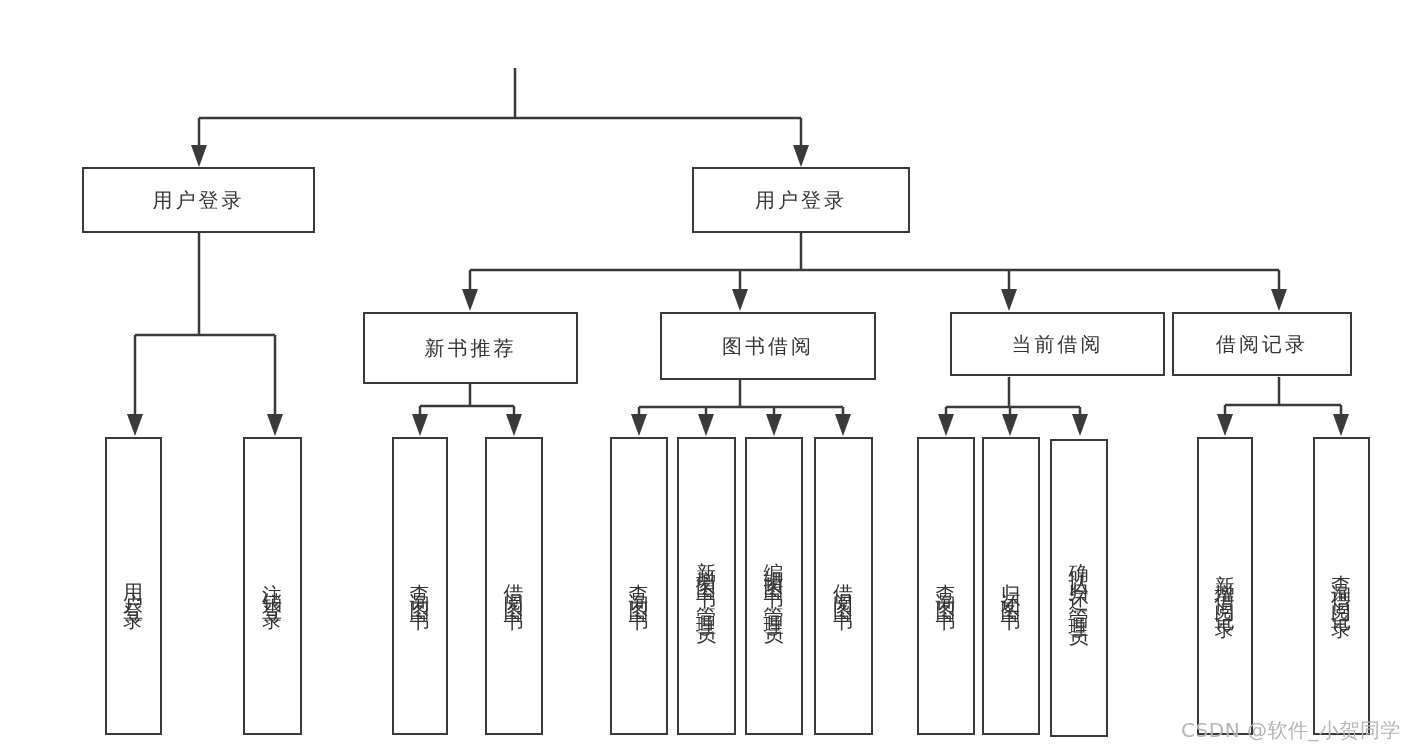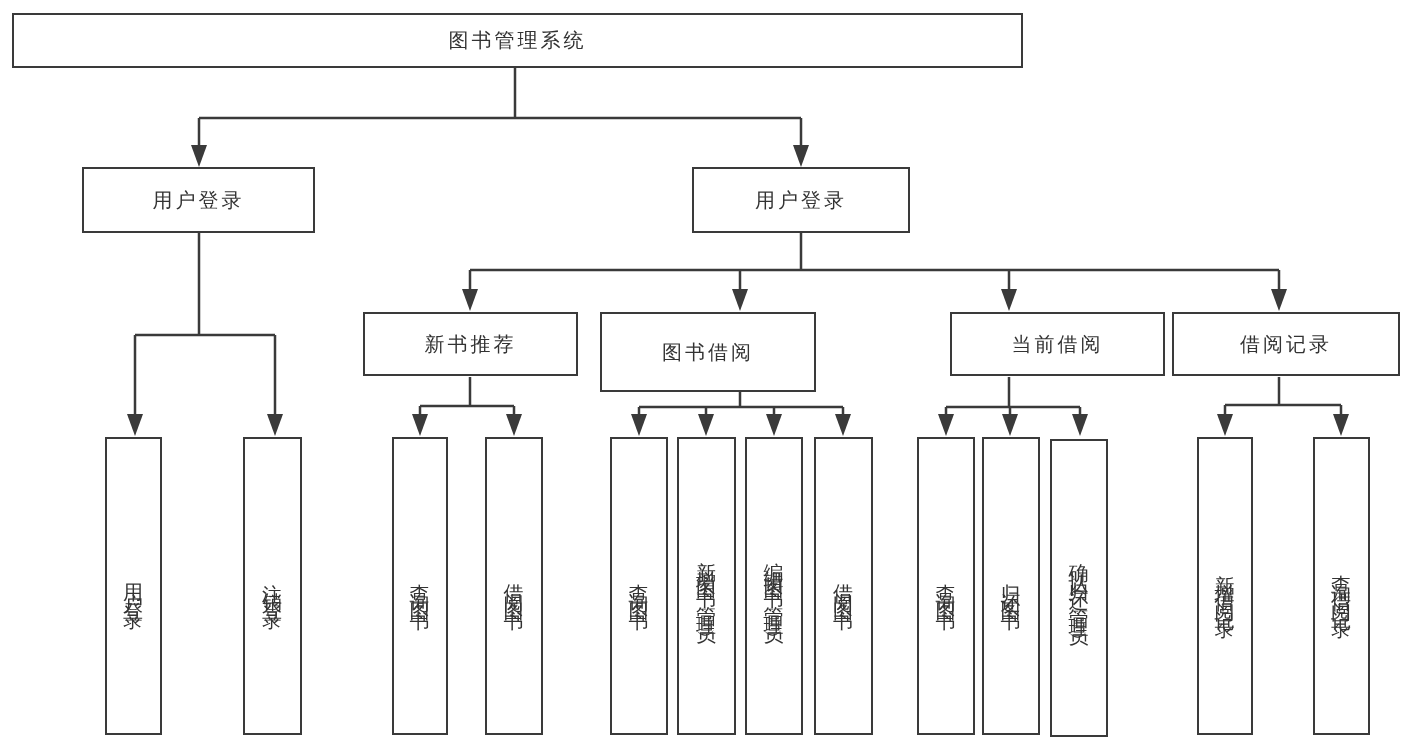--- a/index.html
+++ b/index.html
@@ -81,42 +81,42 @@
       <polygon points="766,414 782,414 774,436"></polygon>
       <polygon points="835,414 851,414 843,436"></polygon>
       <polygon points="938,414 954,414 946,436"></polygon>
       <polygon points="1002,414 1018,414 1010,436"></polygon>
       <polygon points="1072,414 1088,414 1080,436"></polygon>
       <polygon points="1217,414 1233,414 1225,436"></polygon>
       <polygon points="1333,414 1349,414 1341,436"></polygon>
     </g>
   </svg>
 
-  <div class="node hbox" style="left:12px; top:13px; width:1011px; height:55px;">图书管理系统</div>
 
   <div class="node hbox" style="left:82px; top:167px; width:233px; height:66px;">用户登录</div>
   <div class="node hbox" style="left:692px; top:167px; width:218px; height:66px;">用户登录</div>
 
-  <div class="node hbox" style="left:363px; top:312px; width:215px; height:64px;">新书推荐</div>
-  <div class="node hbox" style="left:600px; top:312px; width:216px; height:80px;">图书借阅</div>
+  <div class="node hbox" style="left:363px; top:312px; width:215px; height:72px;">新书推荐</div>
+  <div class="node hbox" style="left:660px; top:312px; width:216px; height:68px;">图书借阅</div>
   <div class="node hbox" style="left:950px; top:312px; width:215px; height:64px;">当前借阅</div>
-  <div class="node hbox" style="left:1172px; top:312px; width:228px; height:64px;">借阅记录</div>
+  <div class="node hbox" style="left:1172px; top:312px; width:180px; height:64px;">借阅记录</div>
 
   <div class="node vbox" style="left:105px; top:437px; width:57px; height:298px;">用户登录</div>
   <div class="node vbox" style="left:243px; top:437px; width:59px; height:298px;">注销登录</div>
 
   <div class="node vbox" style="left:392px; top:437px; width:56px; height:298px;">查询图书</div>
   <div class="node vbox" style="left:485px; top:437px; width:58px; height:298px;">借阅图书</div>
 
   <div class="node vbox" style="left:610px; top:437px; width:58px; height:298px;">查询图书</div>
   <div class="node vbox" style="left:677px; top:437px; width:59px; height:298px;">新增图书（管理员）</div>
   <div class="node vbox" style="left:745px; top:437px; width:58px; height:298px;">编辑图书（管理员）</div>
   <div class="node vbox" style="left:814px; top:437px; width:59px; height:298px;">借阅图书</div>
 
   <div class="node vbox" style="left:917px; top:437px; width:58px; height:298px;">查询图书</div>
   <div class="node vbox" style="left:982px; top:437px; width:58px; height:298px;">归还图书</div>
   <div class="node vbox" style="left:1050px; top:439px; width:58px; height:298px;">确认归还（管理员）</div>
 
   <div class="node vbox" style="left:1197px; top:437px; width:56px; height:298px;">新增借阅记录</div>
   <div class="node vbox" style="left:1313px; top:437px; width:57px; height:298px;">查询借阅记录</div>
 
+  <div id="watermark">CSDN @软件_小贺同学</div>
 
 </div>
 
 </body></html>

